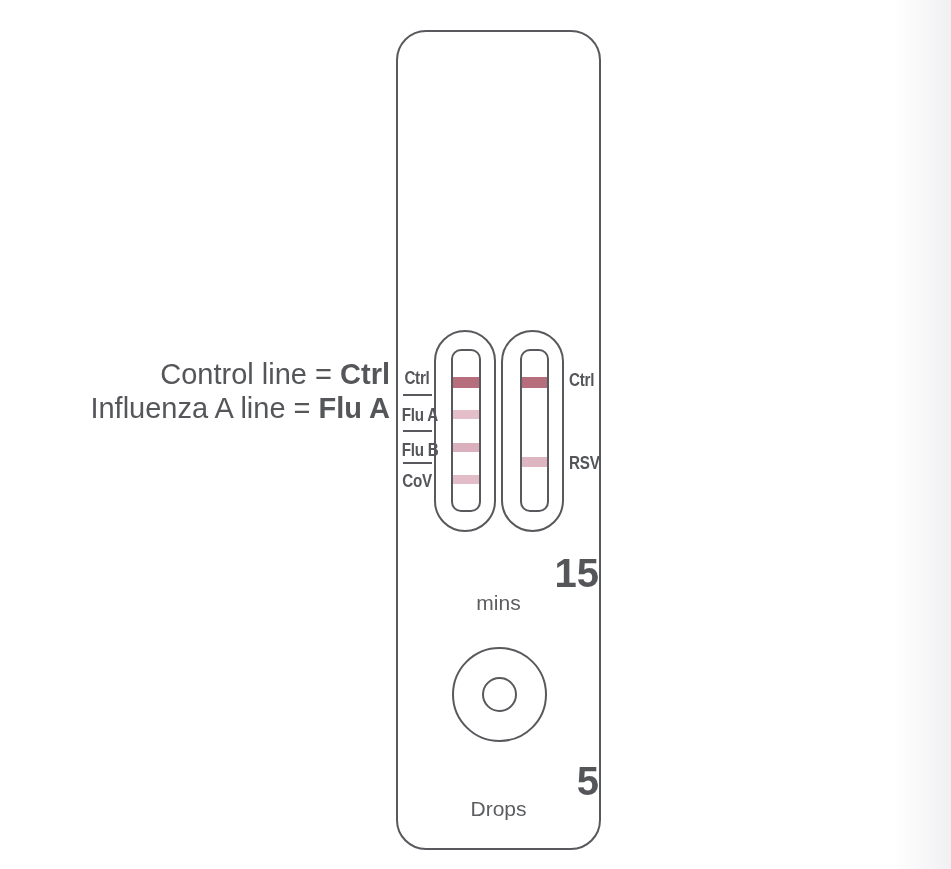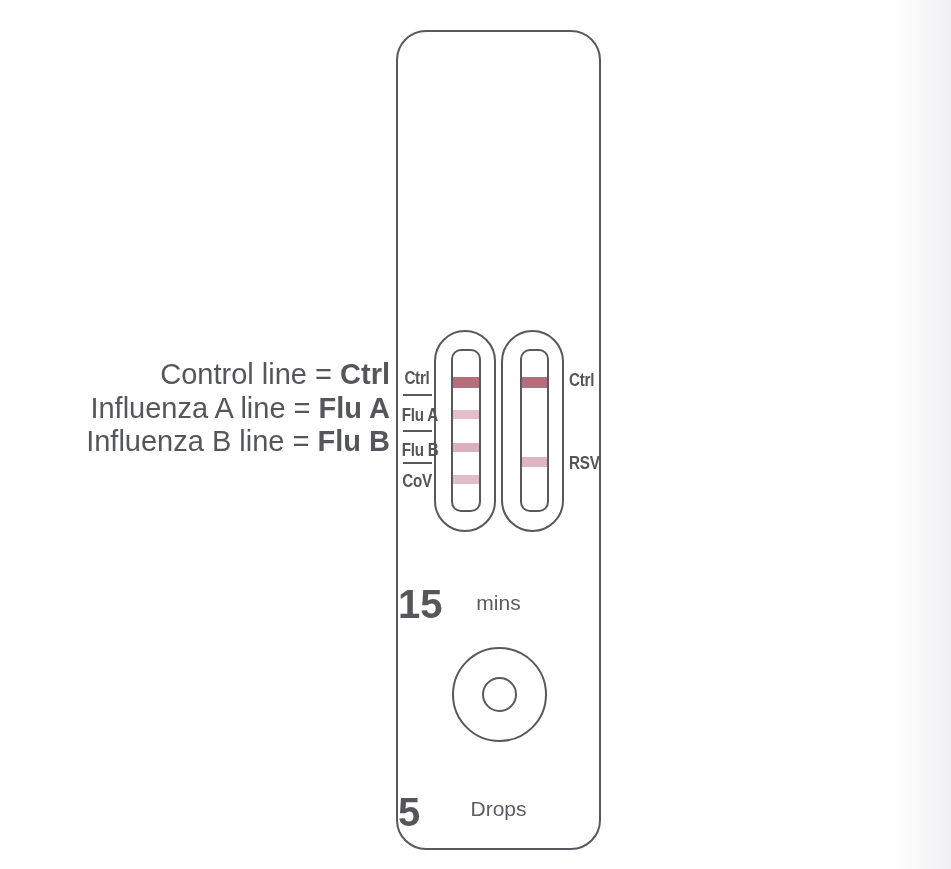--- a/index.html
+++ b/index.html
@@ -118,26 +118,25 @@
     background: #58595c;
   }
   .ld-1 { top: 362px; }
   .ld-2 { top: 398px; }
   .ld-3 { top: 430px; }
 
   
   .big-num {
     position: absolute;
     left: 0; width: 100%;
-    text-align: left;
+    text-align: right;
     font-weight: bold;
     font-size: 40px;
     line-height: 1;
     color: #55565a;
-    margin-top: 31px;
   }
   .num-15 { top: 521px; }
   .num-5  { top: 729px; }
 
   .unit-text {
     position: absolute;
     left: 0; width: 100%;
     text-align: center;
     font-size: 21px;
     line-height: 1;
@@ -165,21 +164,20 @@
   }
 </style>
 </head>
 <body>
 
 <div class="stage">
 
   <div class="left-legend">
     <div class="ll-line"><span>Control line = </span><b>Ctrl</b></div>
     <div class="ll-line"><span>Influenza A line = </span><b>Flu A</b></div>
-    <div class="ll-line"><span>Influenza B line = </span><b>Flu B</b></div>
   </div>
 
 
   <div class="cassette">
 
     <div class="capsule left"></div>
     <div class="strip-window left">
       <div class="test-line tl-ctrl" style="background: rgb(182, 110, 125);"></div>
       <div class="test-line tl-flua" style="background: rgb(228, 191, 202);"></div>
       <div class="test-line tl-flub" style="background: rgb(219, 176, 189);"></div>

